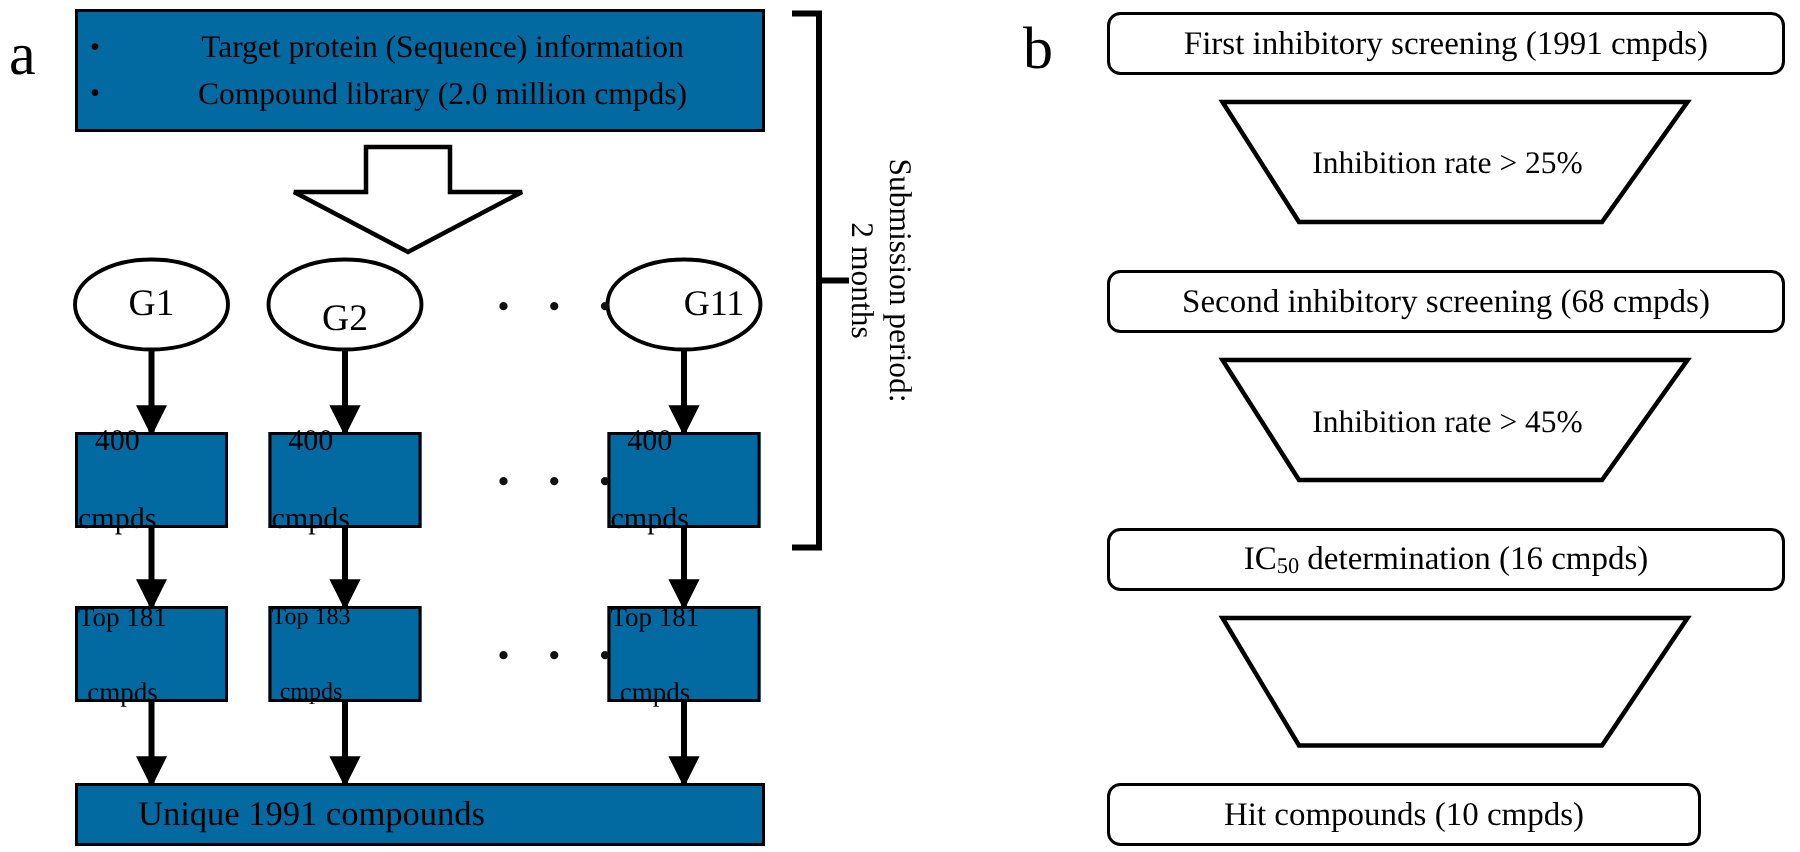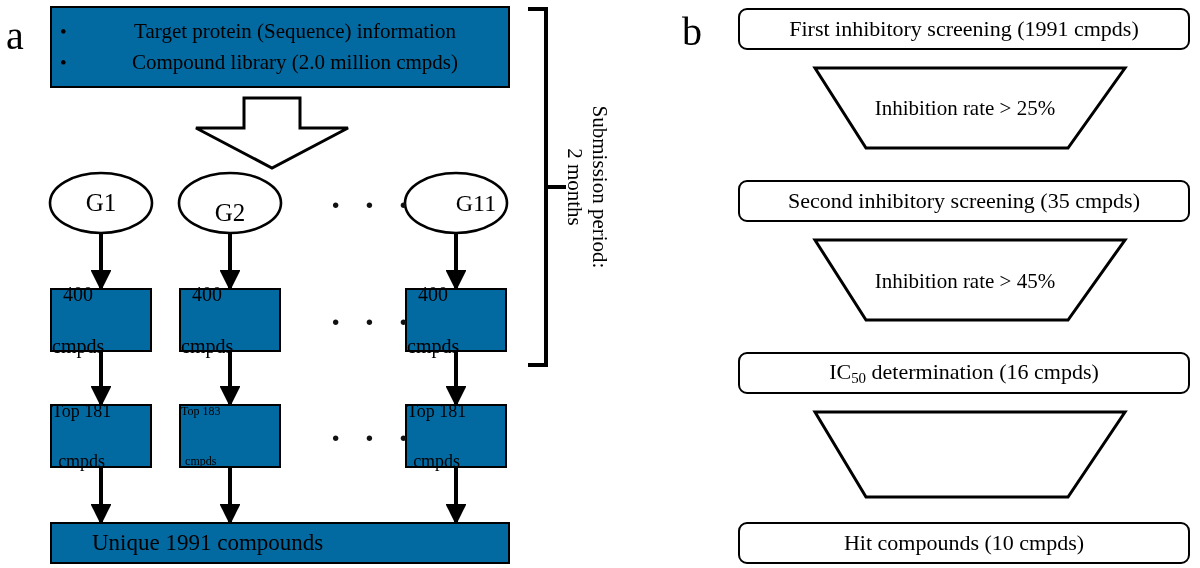--- a/index.html
+++ b/index.html
@@ -117,21 +117,21 @@
     <span><span>400</span><br>
     <span>cmpds</span></span>
   </div>
 
   <div class="ellipsis" style="left:330px;top:305px;">· · ·</div>
 
   <div class="node" style="left:50px;top:404px;width:102px;height:64px;font-size:18px;line-height:25px;">
     <span><span>Top 181</span><br>
     <span>cmpds</span></span>
   </div>
-  <div class="node" style="left:179px;top:404px;width:102px;height:64px;font-size:12px;line-height:25px;">
+  <div class="node" style="left:179px;top:404px;width:102px;height:64px;font-size:16px;line-height:25px;">
     <span><span>Top 183</span><br>
     <span>cmpds</span></span>
   </div>
   <div class="node" style="left:405px;top:404px;width:102px;height:64px;font-size:18px;line-height:25px;">
     <span><span>Top 181</span><br>
     <span>cmpds</span></span>
   </div>
 
   <div class="ellipsis" style="left:330px;top:421px;">· · ·</div>
 
@@ -150,29 +150,29 @@
     <span>First inhibitory screening (1991 cmpds)</span>
   </div>
 
   <div class="trap-label" style="left:840px;top:76px;width:250px;height:64px;">
     <span>
       <span>Inhibition rate &gt; 25%</span><br>
     </span>
   </div>
 
   <div class="bnode" style="left:738px;top:180px;width:452px;height:42px;">
-    <span>Second inhibitory screening (35 cmpds)</span>
+    <span>Second inhibitory screening (68 cmpds)</span>
   </div>
 
   <div class="trap-label" style="left:840px;top:266px;width:250px;height:30px;text-align:center;">
     <span>Inhibition rate &gt; 45%</span>
   </div>
 
   <div class="bnode" style="left:738px;top:352px;width:452px;height:42px;">
     <span>IC<sub>50</sub> determination (16 cmpds)</span>
   </div>
 
 
-  <div class="bnode" style="left:738px;top:522px;width:452px;height:42px;">
+  <div class="bnode" style="left:738px;top:522px;width:396px;height:42px;">
     <span>Hit compounds (10 cmpds)</span>
   </div>
 
 </div>
 
 </body></html>

